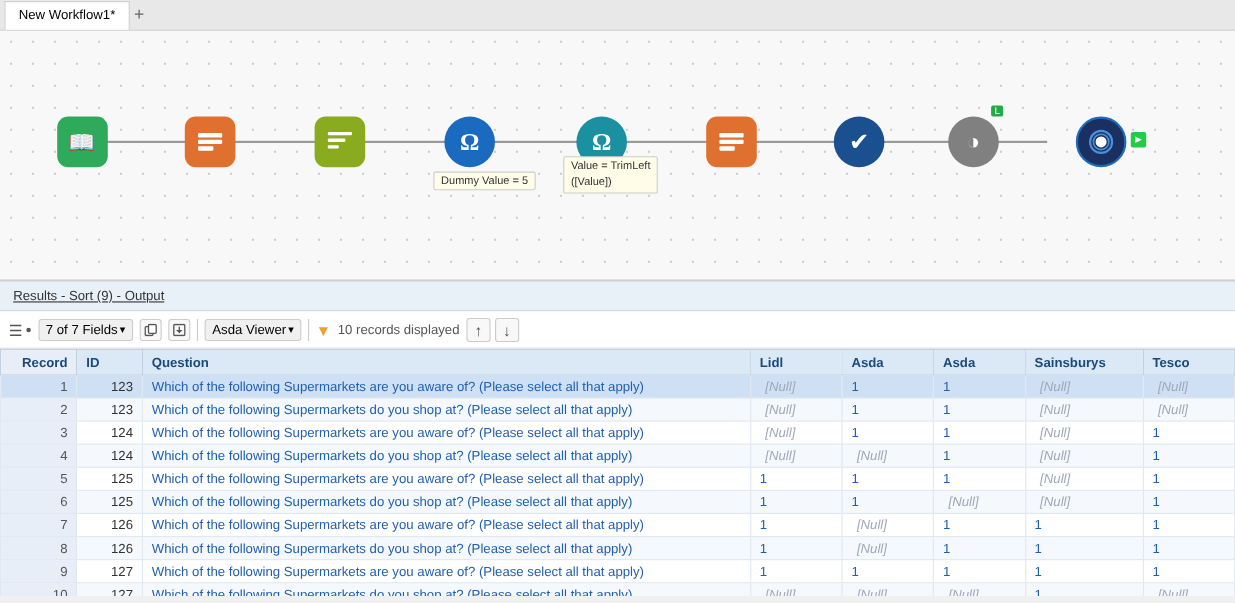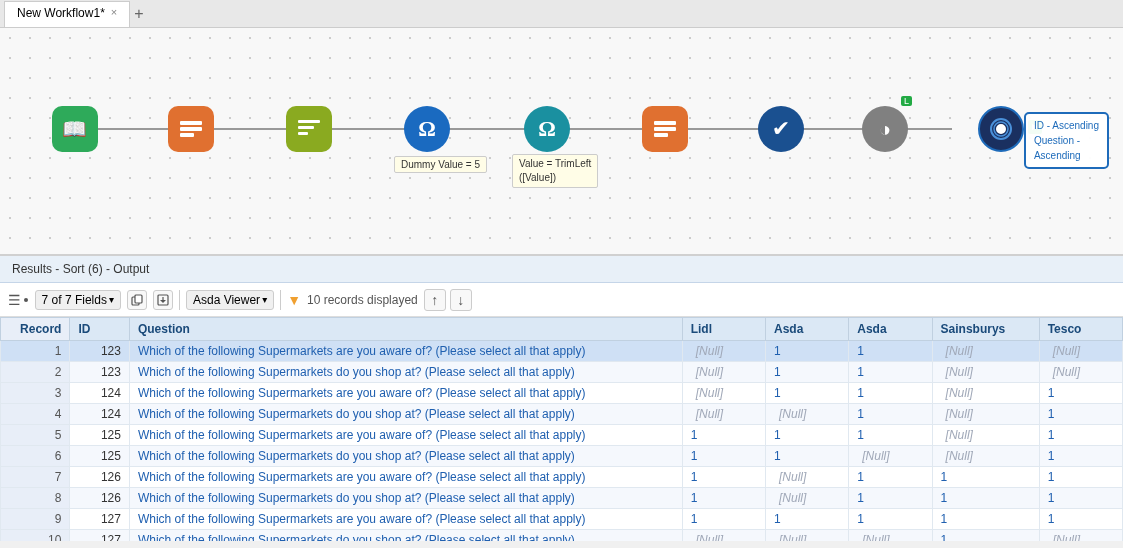--- a/index.html
+++ b/index.html
@@ -9,29 +9,30 @@
     .tab-bar {
       display: flex;
       align-items: center;
       background: #e8e8e8;
       border-bottom: 1px solid #ccc;
       height: 28px;
       padding: 0 4px;
     }
     .tab {
       display: flex;
-      align-items: flex-start;
+      align-items: center;
       background: #fff;
       border: 1px solid #ccc;
       border-bottom: none;
       padding: 4px 12px;
       font-size: 12px;
       gap: 6px;
       height: 26px;
       cursor: pointer;
+      flex-direction: column;
     }
     .tab-close { color: #888; font-size: 11px; cursor: pointer; }
     .tab-add { background: none; border: none; font-size: 16px; color: #666; cursor: pointer; margin-left: 4px; }
 
     
     .canvas-area {
       background-image: radial-gradient(circle, #ccc 1px, transparent 1px);
       background-size: 20px 20px;
       background-color: #f8f8f8;
       height: 228px;
@@ -53,21 +54,21 @@
 
     
     .results-bar {
       background: #e8f0f8;
       border-bottom: 1px solid #c5d5e8;
       padding: 6px 12px;
       font-size: 12px;
       color: #333;
       font-weight: 600;
     }
-    .results-bar span { font-weight: 400; }
+    .results-bar span { font-weight: 400; text-decoration: underline; }
 
     
     .grid-container {
       overflow: auto;
       height: calc(548px - 228px - 28px - 32px - 36px);
       background: #fff;
     }
     table {
       border-collapse: collapse;
       width: 100%;
@@ -152,21 +153,21 @@
   </div>
 
   <div style="position:absolute; top:78px; left:404px;">
     <div class="node-icon node-blue" style="border-radius:50%; font-size:22px; font-weight:bold; font-family:serif;">Ω</div>
 
     <div style="position:absolute; top:50px; left:-10px; background:#fffde7; border:1px solid #ccc; padding:2px 6px; font-size:10px; white-space:nowrap; border-radius:2px; color:#333;">Dummy Value = 5</div>
   </div>
 
   <div style="position:absolute; top:78px; left:524px;">
     <div class="node-icon node-teal" style="border-radius:50%; font-size:22px; font-weight:bold; font-family:serif;">Ω</div>
-    <div style="position:absolute; top:48px; left:-12px; background:#fffde7; border:1px solid #ccc; padding:2px 6px; font-size:10px; white-space:nowrap; border-radius:2px; color:#333; line-height:1.4;">Value = TrimLeft<br>([Value])</div>
+    <div style="position:absolute; top:36px; left:-12px; background:#fffde7; border:1px solid #ccc; padding:2px 6px; font-size:10px; white-space:nowrap; border-radius:2px; color:#333; line-height:1.4;">Value = TrimLeft<br>([Value])</div>
   </div>
 
   <div style="position:absolute; top:78px; left:642px;">
     <div class="node-icon node-orange" style="border-radius:10px; font-size:18px;">
       <svg width="26" height="20" viewBox="0 0 26 20" fill="white">
           <rect x="2" y="2" width="22" height="4" rx="1"></rect>
           <rect x="2" y="8" width="22" height="4" rx="1"></rect>
           <rect x="2" y="14" width="14" height="4" rx="1"></rect>
         </svg>
     </div>
@@ -191,30 +192,25 @@
       </svg>
     </div>
 
     <div style="position:absolute; top:14px; right:-18px; background:#22cc44; width:14px; height:14px; display:flex;align-items:center;justify-content:center;border-radius:2px;">
       <svg width="10" height="10" viewBox="0 0 10 10" fill="white">
           <polygon points="2,2 8,5 2,8"></polygon>
         </svg>
     </div>
   </div>
 
-  <div style="position:absolute; top:84px; right:14px; border:2px solid #1e6bba; border-radius:5px; padding:4px 8px; font-size:10px; color:#1e6bba; background:rgba(255,255,255,0.95); line-height:1.5;">
-    <span style="white-space:pre;">ID - Ascending
-Question -
-Ascending</span>
-  </div>
 
 </div>
 
 <div class="results-bar">
-  <span>Results</span><span> - Sort (6) - Output</span>
+  <span>Results</span><span> - Sort (9) - Output</span>
 </div>
 
 <div style="display:flex; align-items:center; background:#fff; border-bottom:1px solid #ddd; padding:3px 8px; height:34px; gap:6px;">
 
   <div style="display:flex;gap:2px;align-items:center;">
     <div style="color:#555;font-size:14px;cursor:pointer;">☰</div>
     <div style="width:4px;height:4px;border-radius:50%;background:#555;margin:1px;"></div>
   </div>
 
   <div style="display:flex;align-items:center;gap:2px;background:#f0f0f0;border:1px solid #ccc;border-radius:3px;padding:2px 6px;cursor:pointer;">

